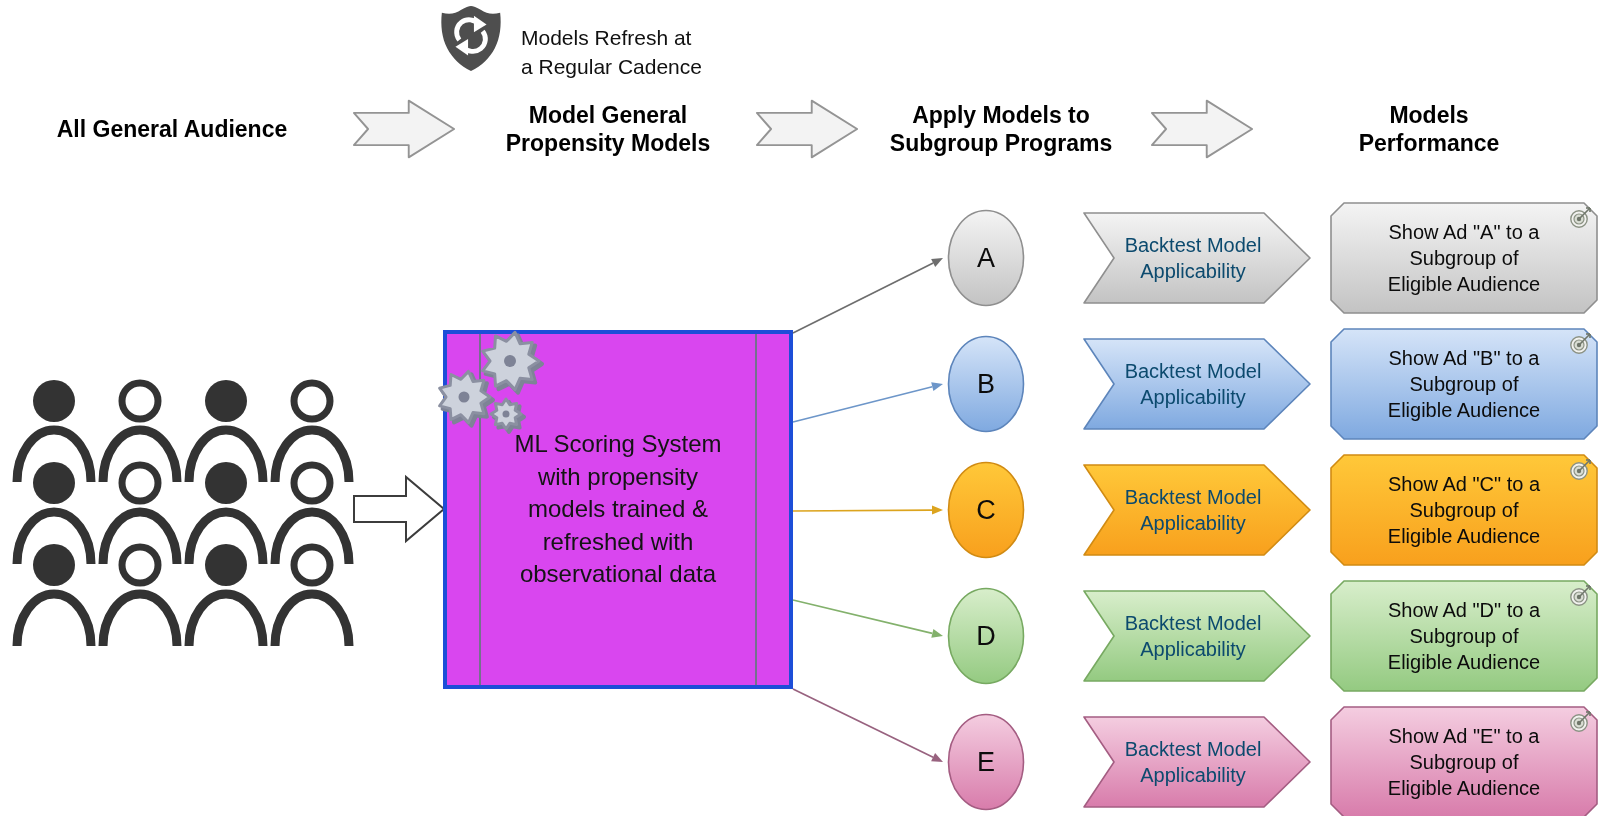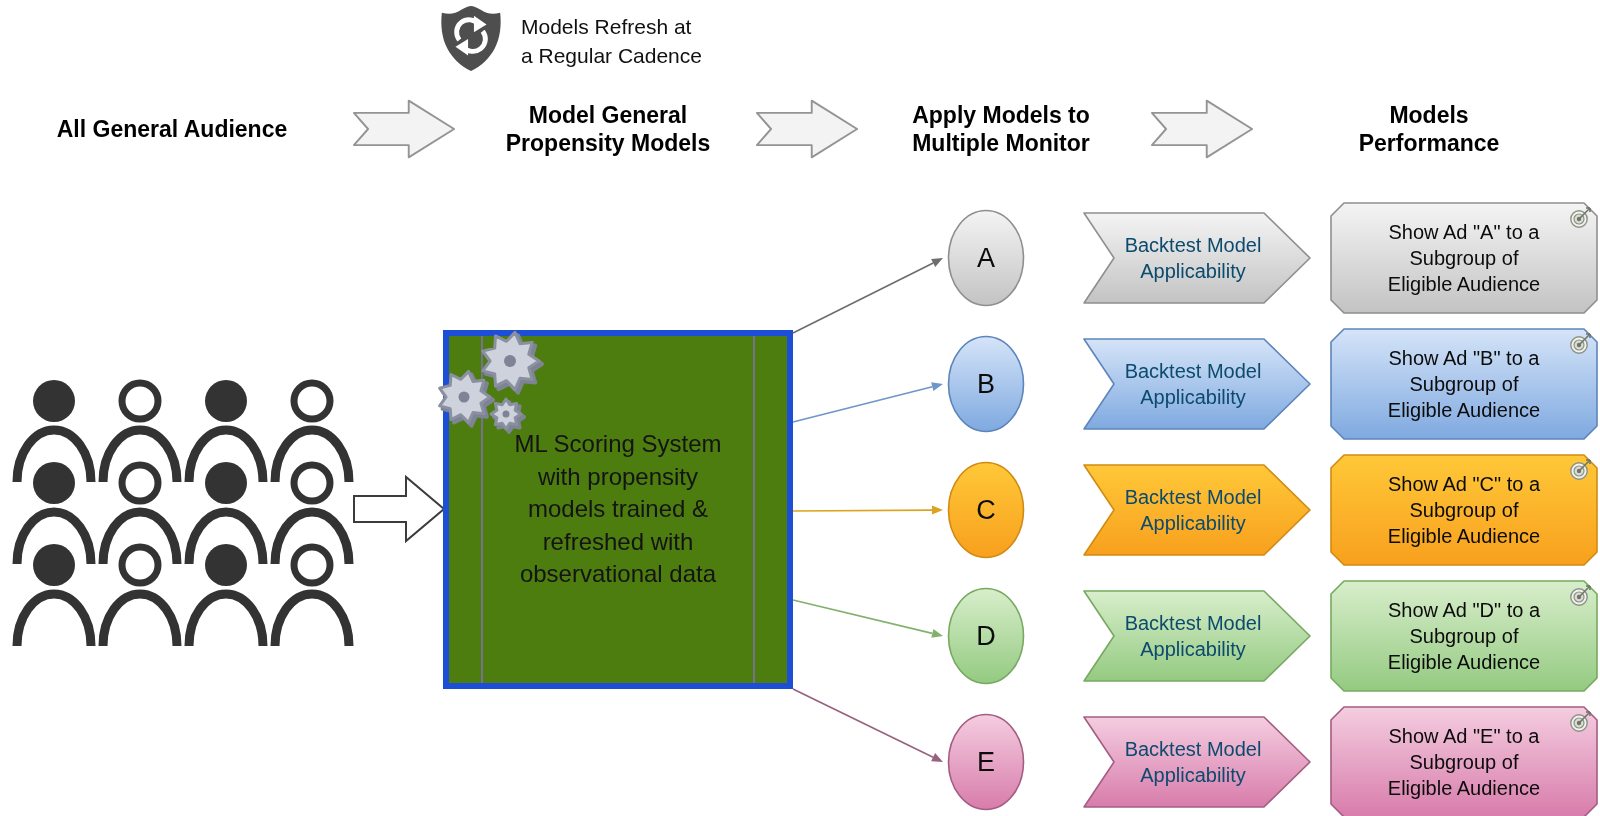--- a/index.html
+++ b/index.html
@@ -10,32 +10,32 @@
   .prelined{white-space:pre-line}
   
   .hdr{
     position:absolute;transform:translate(-50%,-50%);
     font-weight:bold;font-size:23px;line-height:1.22;text-align:center;
     white-space:pre-line;color:#000;
   }
   .hdr-arrow{position:absolute;width:104px;height:66px}
   
   .note{
-    position:absolute;left:521px;top:13px;font-size:21px;line-height:1.38;
+    position:absolute;left:521px;top:24px;font-size:21px;line-height:1.38;
     white-space:pre-line;color:#111;
   }
   .shield{position:absolute;left:438px;top:4px;width:66px;height:68px}
   
   .crowd{position:absolute;left:10px;top:376px;width:346px;height:270px}
   .person{position:absolute;overflow:visible}
   .to-box-arrow{position:absolute;left:352px;top:474px;width:96px;height:70px}
   
   .mlbox{
     position:absolute;left:443px;top:330px;width:350px;height:359px;
-    background:#4d7c0f;border:6px solid #1d4ed8;box-sizing:border-box;
+    background:#d946ef;border:4px solid #1d4ed8;box-sizing:border-box;
   }
   .mlbox .innerline{position:absolute;top:0;bottom:0;width:2px;background:#75718e}
   .mlbox .line-left{left:32px}
   .mlbox .line-right{right:32px}
   .mltext{
     position:absolute;left:36px;right:36px;top:0;bottom:0;
     display:flex;align-items:center;justify-content:center;text-align:center;
     font-size:24px;line-height:1.36;color:#141414;white-space:pre-line;
   }
   .gears{position:absolute;left:434px;top:321px;width:114px;height:114px;overflow:visible}
@@ -66,21 +66,21 @@
   .target{position:absolute;right:5px;top:4px;width:24px;height:24px}
   #connectors{position:absolute;left:790px;top:235px}
 </style>
 </head>
 <body>
 
 <div class="hdr" style="left:172px;top:129px">All General Audience</div>
 <div class="hdr" style="left:608px;top:129px">Model General
 Propensity Models</div>
 <div class="hdr" style="left:1001px;top:129px">Apply Models to
-Multiple Monitor</div>
+Subgroup Programs</div>
 <div class="hdr" style="left:1429px;top:129px">Models Performance</div>
 
 <svg class="hdr-arrow" style="left:352px;top:96px" viewBox="0 0 110 66">
   <polygon points="2,16 60,16 60,3 108,33 60,63 60,50 2,50 17,33" fill="#f3f3f3" stroke="#949494" stroke-width="2" stroke-linejoin="round"></polygon>
 </svg>
 <svg class="hdr-arrow" style="left:755px;top:96px" viewBox="0 0 110 66">
   <polygon points="2,16 60,16 60,3 108,33 60,63 60,50 2,50 17,33" fill="#f3f3f3" stroke="#949494" stroke-width="2" stroke-linejoin="round"></polygon>
 </svg>
 <svg class="hdr-arrow" style="left:1150px;top:96px" viewBox="0 0 110 66">
   <polygon points="2,16 60,16 60,3 108,33 60,63 60,50 2,50 17,33" fill="#f3f3f3" stroke="#949494" stroke-width="2" stroke-linejoin="round"></polygon>

